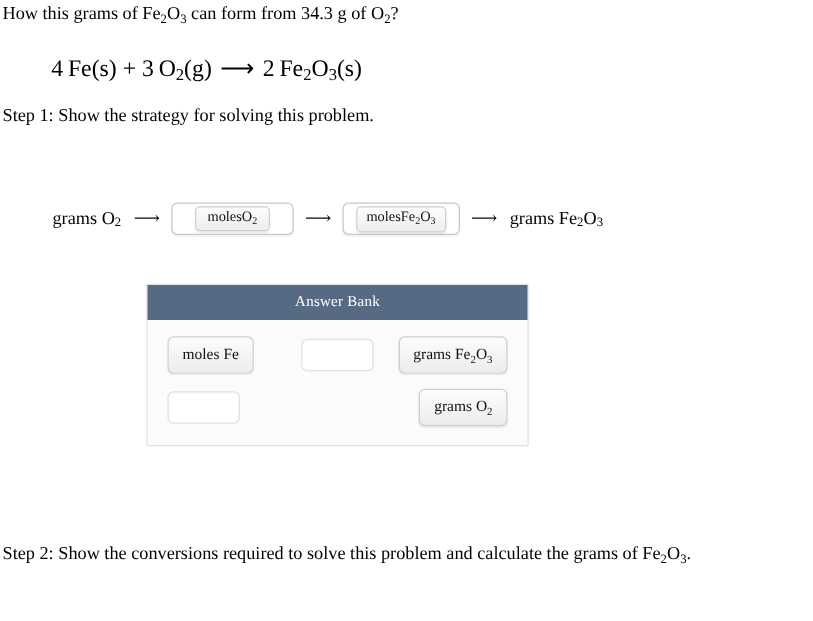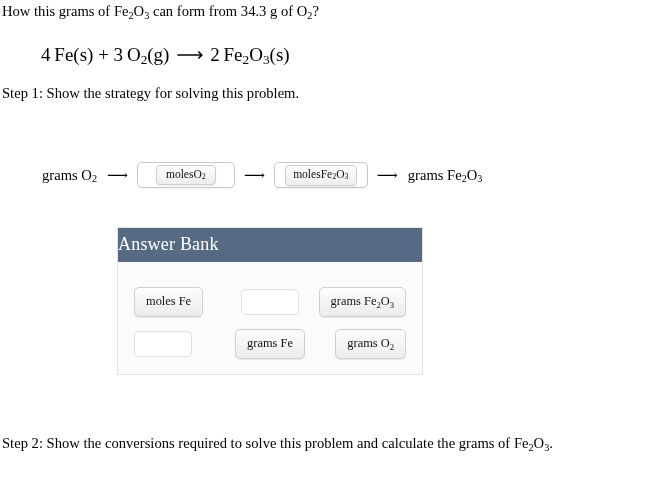--- a/index.html
+++ b/index.html
@@ -103,26 +103,27 @@
     left: 117px;
     top: 227px;
     width: 306px;
     border: 1px solid #e2e2e2;
     background: #fbfbfb;
     box-sizing: border-box;
   }
   #answer-bank-header {
     background: #566a84;
     color: #ffffff;
-    font-size: 18px;
+    text-align: center;
+    font-size: 12px;
     padding: 6px 0 7px 0;
     letter-spacing: 0.2px;
   }
   #answer-bank-body {
-    padding: 24px 16px 14px 16px;
+    padding: 12px 16px 14px 16px;
   }
   .bank-row {
     display: flex;
     align-items: center;
     height: 32px;
   }
   .bank-row + .bank-row { margin-top: 10px; }
   .bank-cell {
     flex: 1 1 0;
     display: flex;
@@ -205,23 +206,20 @@
       </div>
       <div class="bank-cell col-3">
         <span class="bank-tile"><span>grams </span><span>Fe</span><sub>2</sub><span>O</span><sub>3</sub></span>
       </div>
     </div>
 
     <div class="bank-row">
       <div class="bank-cell col-1">
         <span class="bank-empty"></span>
       </div>
-      <div class="bank-cell col-2">
-        <span class="bank-tile"><span>grams </span><span>Fe</span></span>
-      </div>
       <div class="bank-cell col-3">
         <span class="bank-tile"><span>grams </span><span>O</span><sub>2</sub></span>
       </div>
     </div>
 
   </div>
 </div>
 
 <div class="abs" id="step2-line"><span>Step 2: Show the conversions required to solve this problem and calculate the grams of </span><span><span>Fe</span><sub>2</sub><span>O</span><sub>3</sub></span><span>.</span></div>
 

